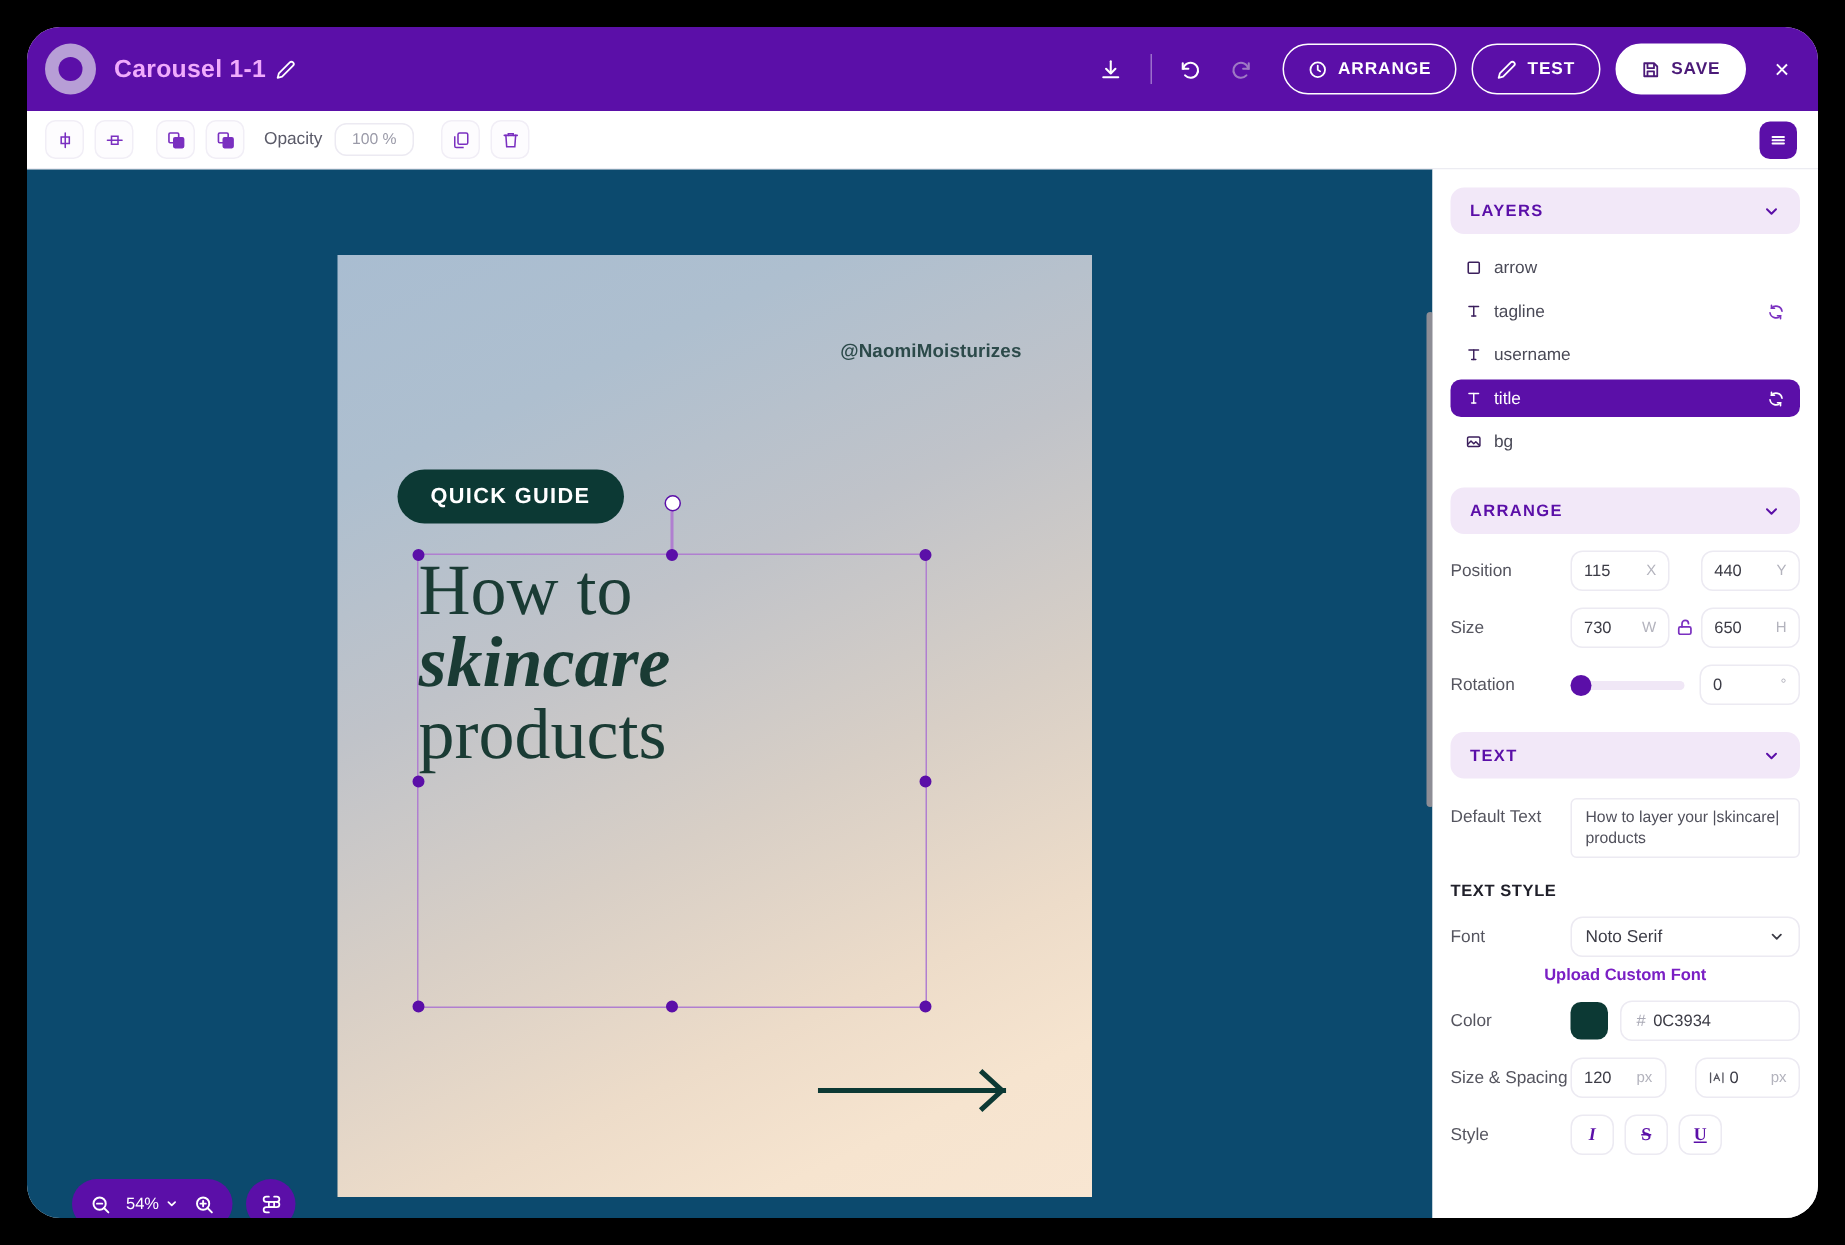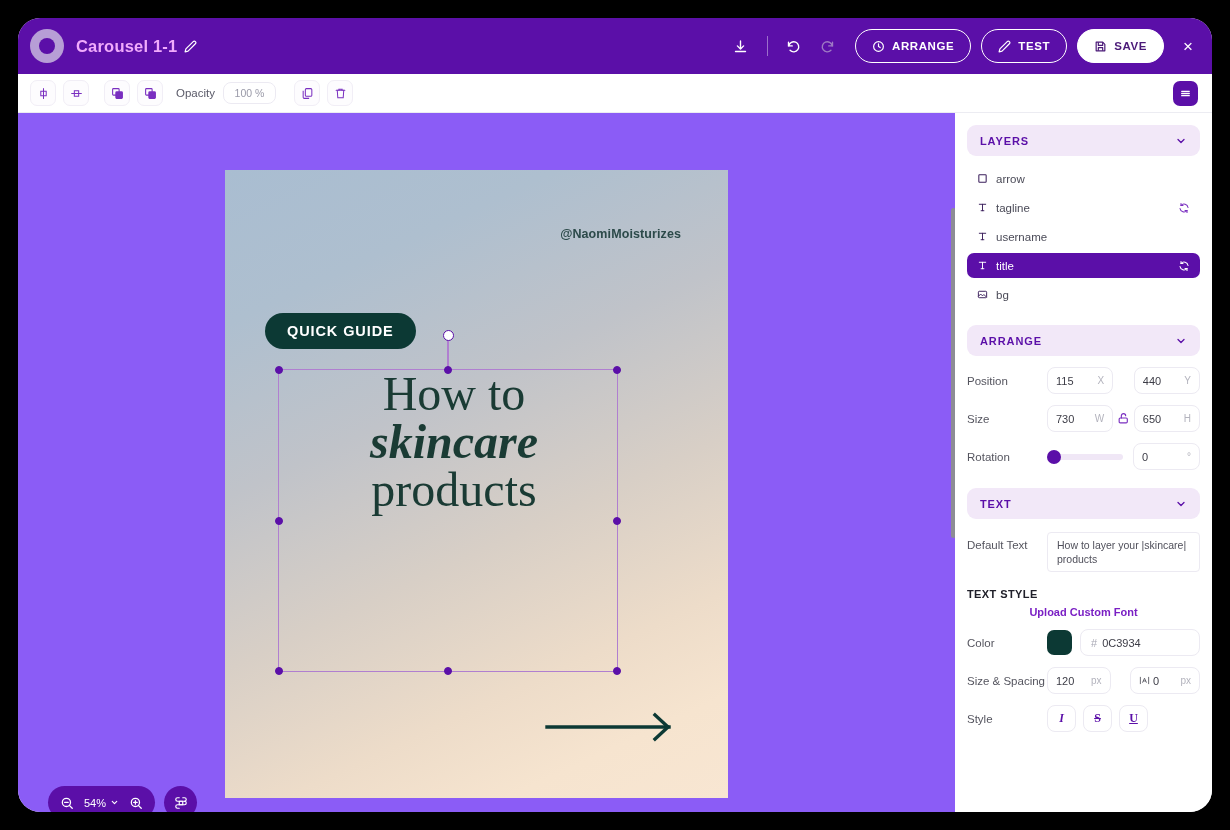--- a/index.html
+++ b/index.html
@@ -105,23 +105,22 @@
   .rail-item {
     width: 20px; height: 20px;
     display: flex; align-items: center; justify-content: center;
     cursor: pointer;
   }
 
   
   .canvas-area {
     position: absolute; left: 0; top: 95px;
     width: 937px; height: 699px;
-    background: #8b5cf6;
+    background: #0c4a6e;
     overflow: hidden;
-    text-align: center;
   }
   .artboard {
     position: absolute; left: 207px; top: 57px;
     width: 503px; height: 628px;
     background: linear-gradient(155deg,
         #a9bdd1 0%, #aebfcf 18%, #c0c3c9 38%,
         #d8cfc6 58%, #eddcc9 76%, #f6e4cf 88%, #f8e6d2 100%);
     overflow: hidden;
   }
   .username {
@@ -632,20 +631,29 @@
         </svg>
     </div>
 
     <div class="row" style="height:auto; align-items:flex-start; margin-top:13px">
       <span class="lbl" style="padding-top:7px">Default Text</span>
       <div class="textarea">How to layer your  |skincare| products</div>
     </div>
 
     <div class="subhead">TEXT STYLE</div>
 
+    <div class="row">
+      <span class="lbl">Font</span>
+      <div class="select">
+        <span>Noto Serif</span>
+        <svg width="11" height="11" viewBox="0 0 24 24" fill="none" stroke="#3c3c46" stroke-width="2.6" stroke-linecap="round" stroke-linejoin="round">
+            <path d="M6 9l6 6 6-6"></path>
+          </svg>
+      </div>
+    </div>
 
     <div class="upload-link">Upload Custom Font</div>
 
     <div class="row">
       <span class="lbl">Color</span>
       <div class="swatch" style="background:#0C3934"></div>
       <div class="hexfield">
         <span class="hash">#</span>
         <span>0C3934</span>
       </div>

